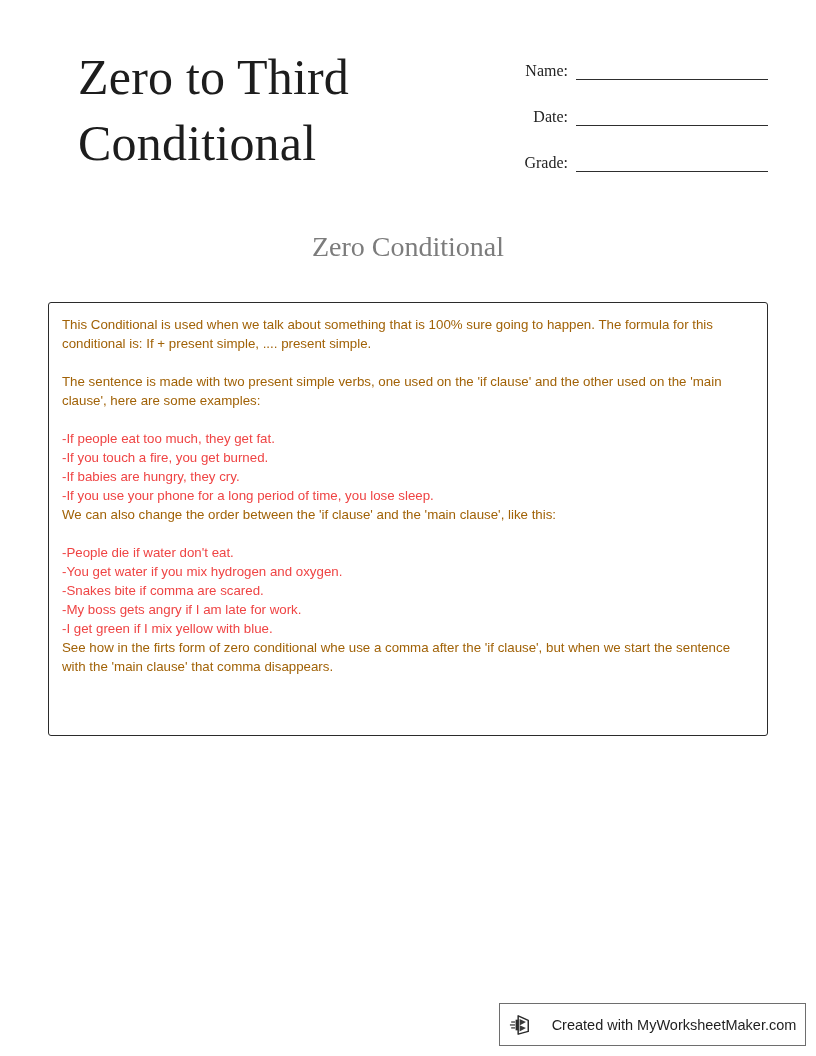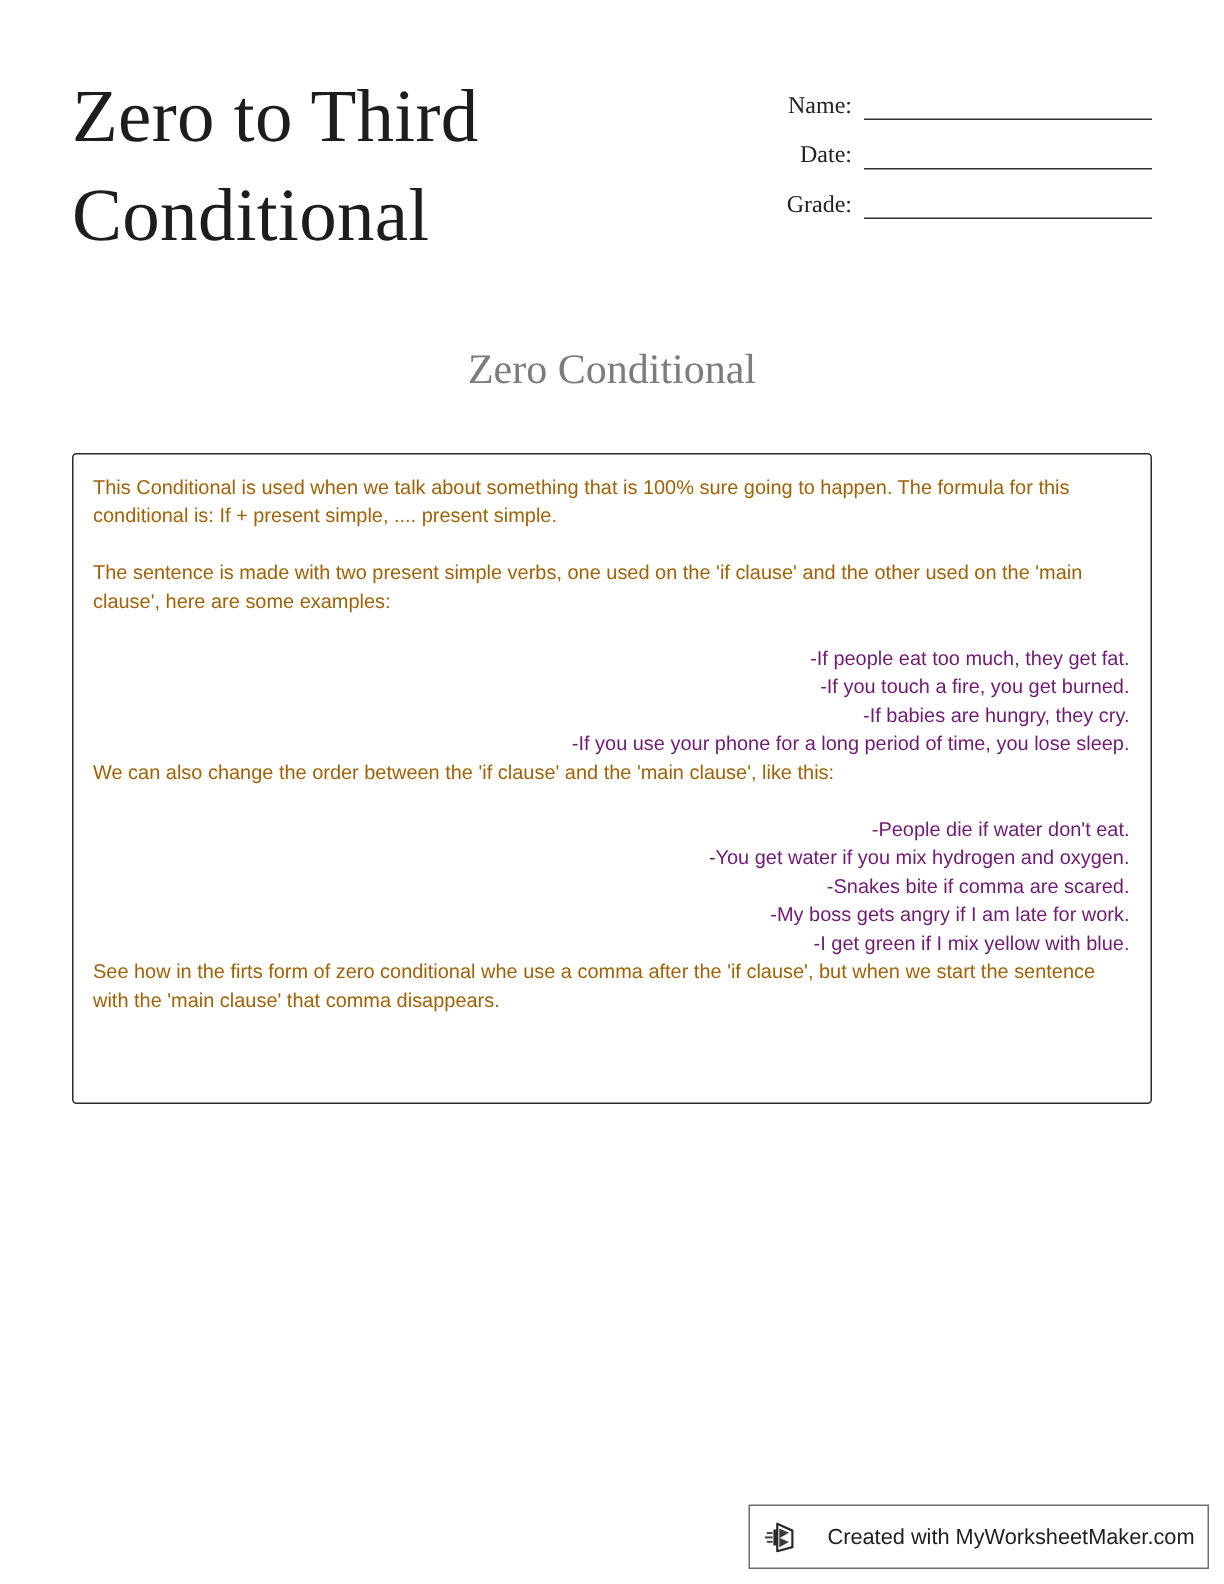--- a/index.html
+++ b/index.html
@@ -18,38 +18,38 @@
 
   
   .header {
     position: absolute;
     left: 48px;
     top: 44px;
     width: 720px;
     display: flex;
     flex-direction: row;
     align-items: flex-start;
-    justify-content: space-between;
+    justify-content: flex-end;
   }
   .worksheet-title {
     font-family: "Liberation Serif", serif;
     font-size: 50px;
     line-height: 66px;
     color: #1d1d1d;
     font-weight: normal;
     margin: 0;
     width: 400px;
     letter-spacing: 0.2px;
   }
   .fields {
     width: 290px;
     padding-top: 8px;
     display: flex;
     flex-direction: column;
-    gap: 5px;
+    gap: 18px;
   }
   .field-row {
     display: flex;
     flex-direction: row;
     align-items: flex-end;
     justify-content: flex-end;
     height: 28px;
   }
   .field-label {
     font-family: "Liberation Serif", serif;
@@ -103,23 +103,22 @@
   .para + .para {
     margin-top: 19px;
   }
   .list-block {
     margin-top: 19px;
   }
   .list-line {
     font-family: "Liberation Sans", sans-serif;
     font-size: 13.3px;
     line-height: 19px;
-    color: #701a75;
+    color: #ef4444;
     white-space: nowrap;
-    text-align: right;
   }
 
   
   .footer-badge {
     position: absolute;
     left: 499px;
     top: 1003px;
     width: 307px;
     height: 43px;
     box-sizing: border-box;

